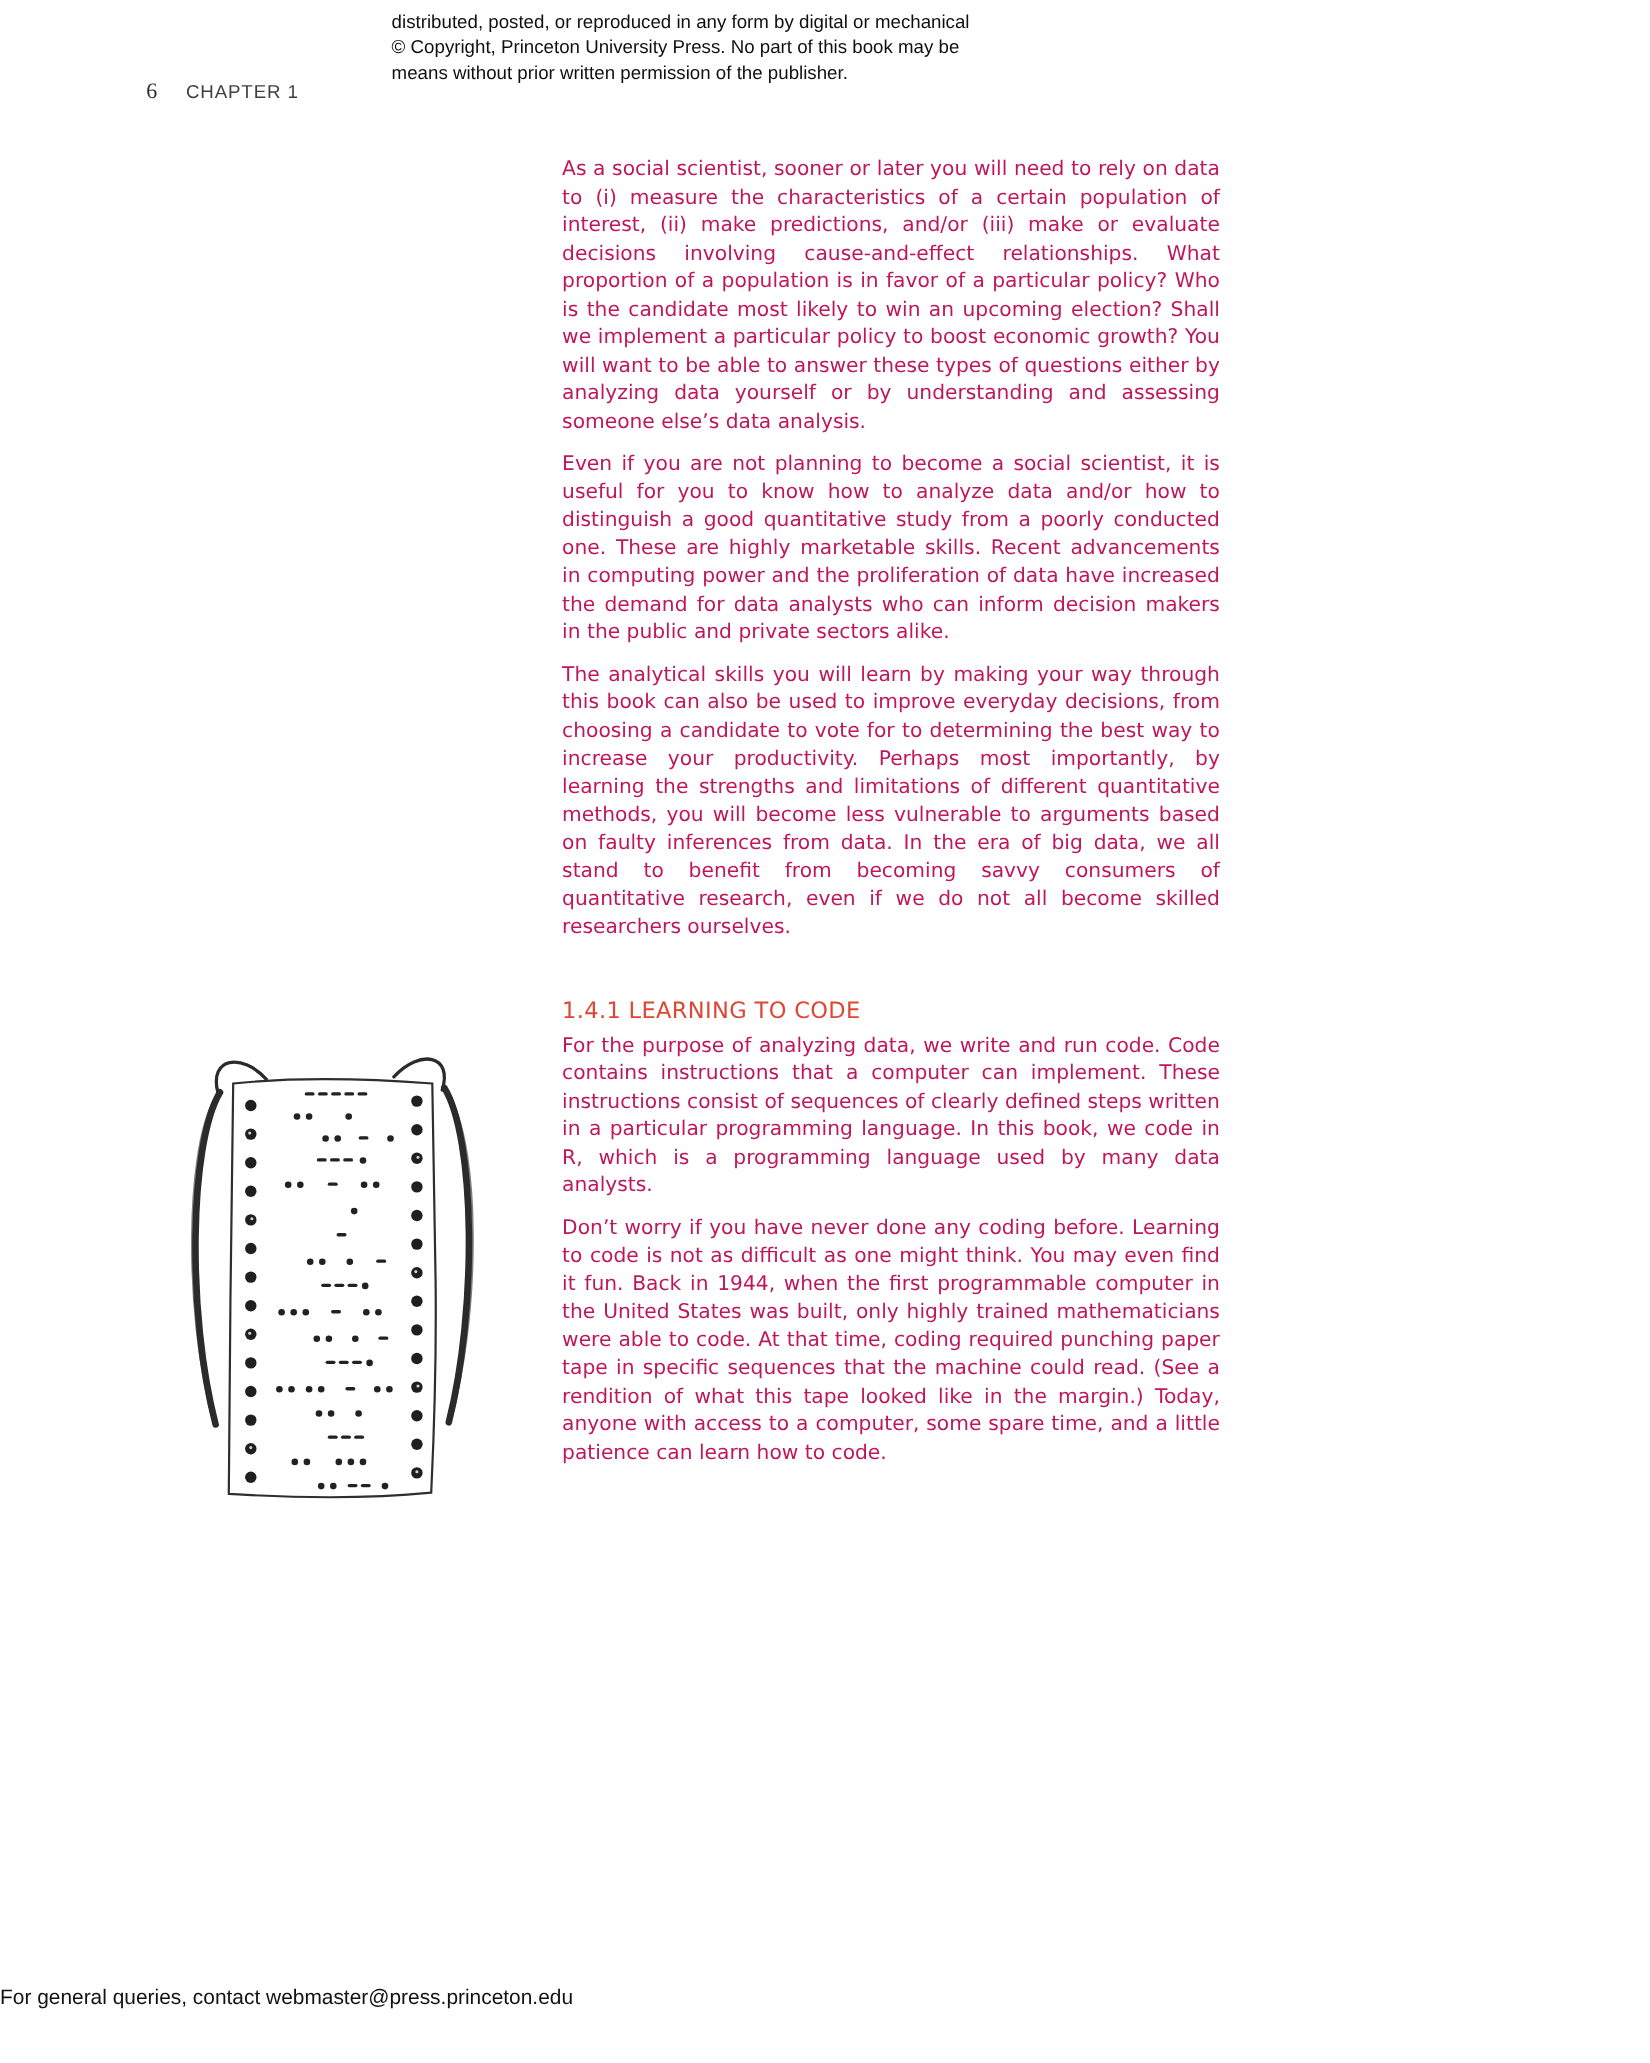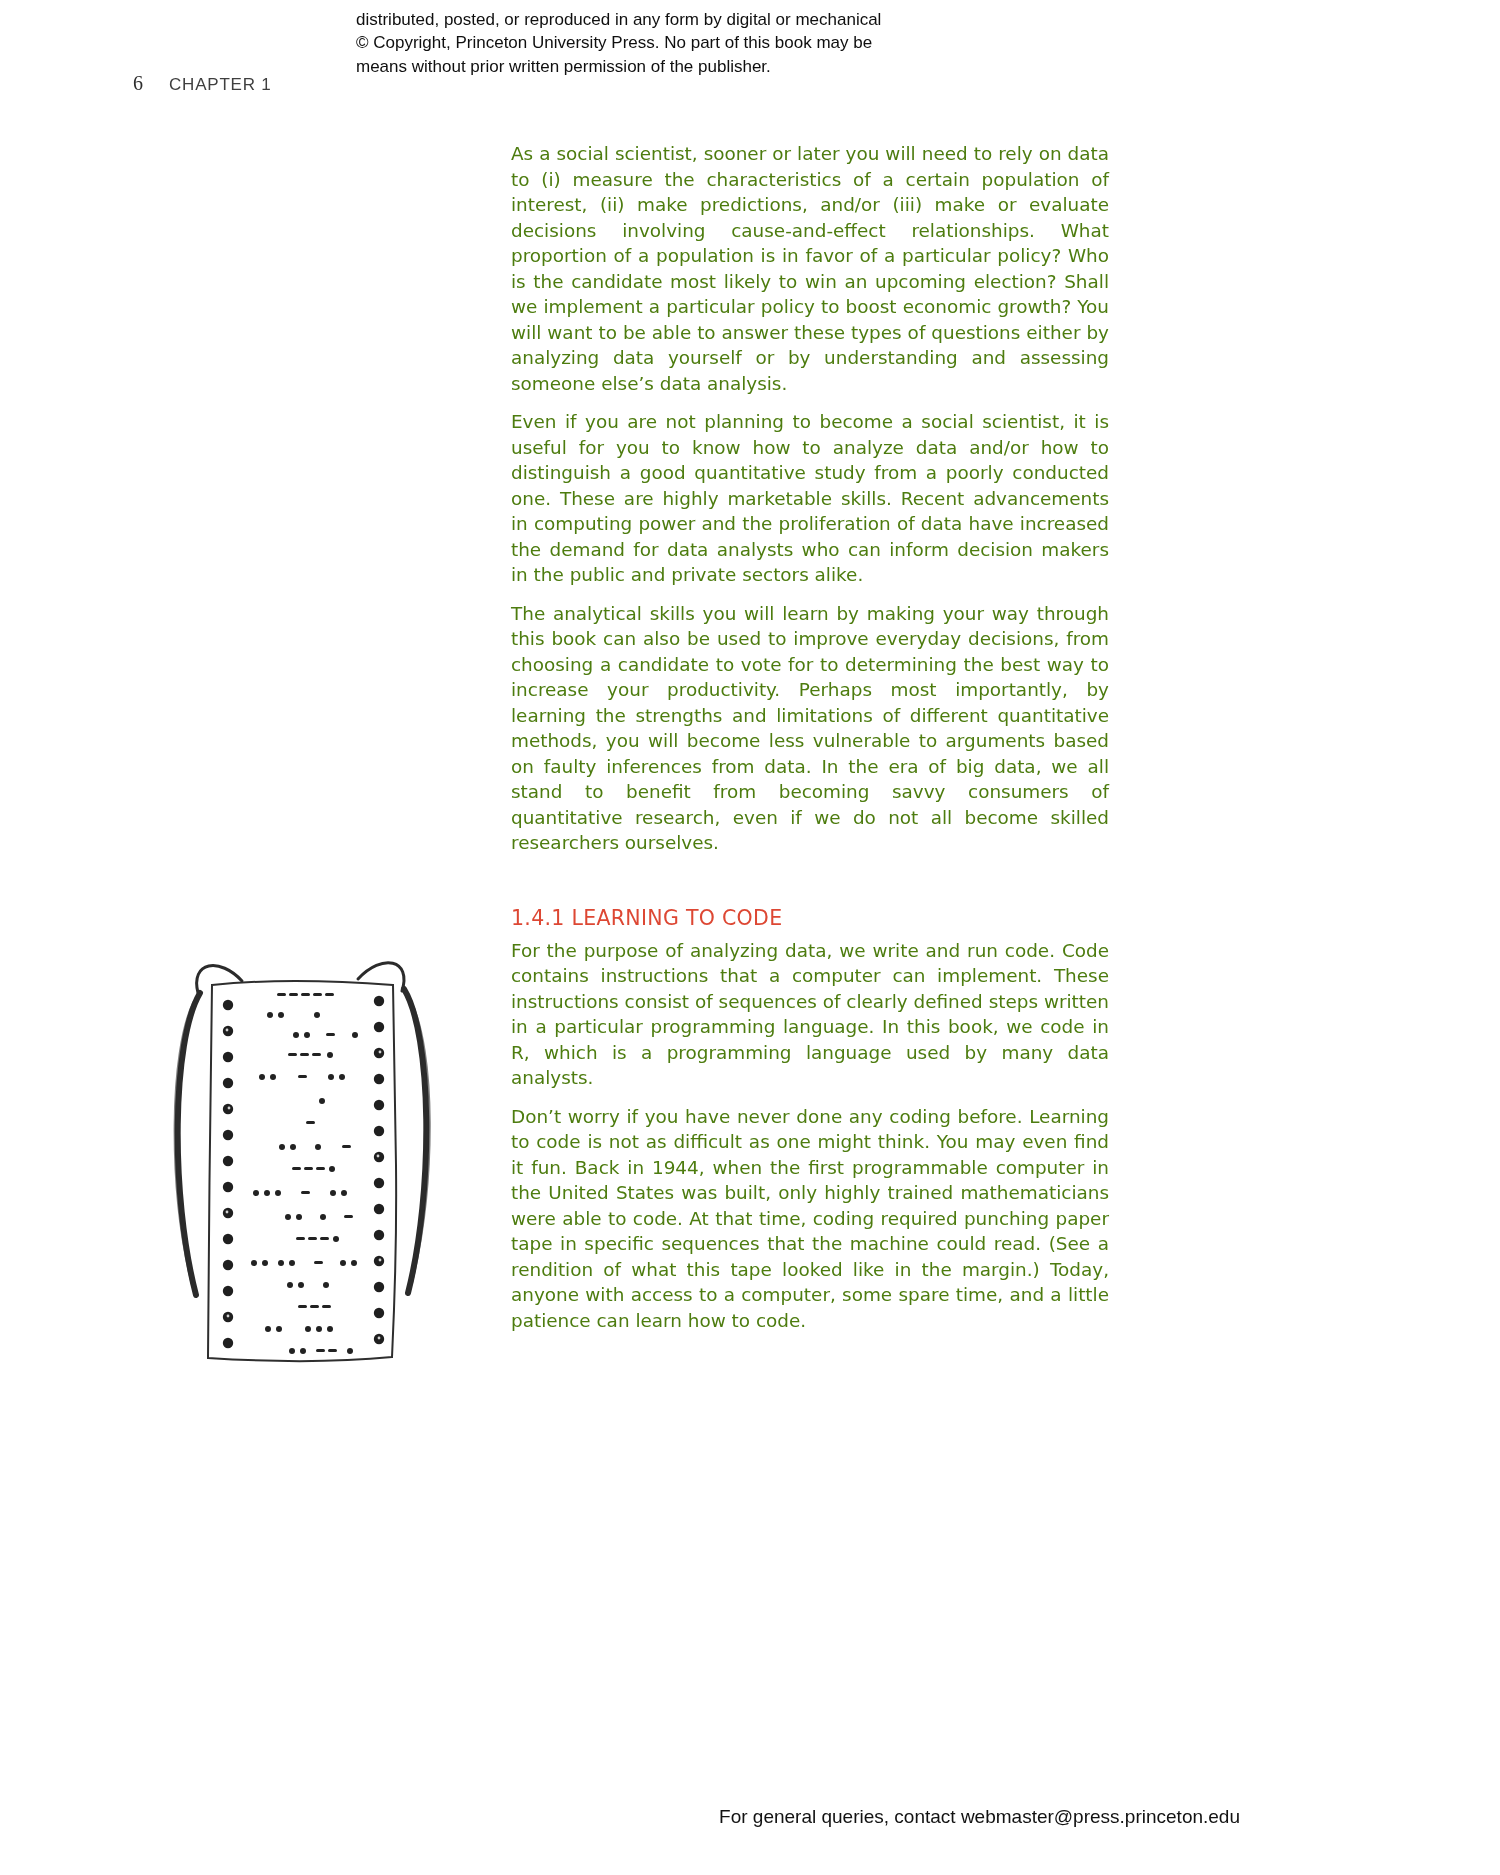--- a/index.html
+++ b/index.html
@@ -39,39 +39,39 @@
   .main {
     position: absolute; left: 511px; top: 141px; width: 598px;
   }
   h1.sec {
     color: var(--heading-red, #dd4733);
     font-size: 25.5px; font-weight: 500; letter-spacing: 0.3px;
     margin-bottom: 22px; white-space: nowrap;
   }
   .main p {
     font-size: 18.4px; line-height: 25.5px;
-    text-align: justify; color: #4d7c0f;
+    text-align: justify; color: #be185d;
     margin-bottom: 13px;
   }
   h2.subsec {
     color: var(--heading-red, #dd4733);
     font-size: 20.5px; font-weight: 500; letter-spacing: 0.3px;
     margin-top: 50px; margin-bottom: 8px; white-space: nowrap;
   }
 
   
   .tape {
     position: absolute; left: 150px; top: 955px;
     width: 300px; height: 430px;
   }
 
   
   .footer {
     position: absolute; left: 0; top: 1806px; width: 1240px;
-    text-align: right;
+    text-align: left;
     font-family: "Liberation Sans", sans-serif;
     font-size: 19px; color: #121212;
   }
 </style>
 </head>
 <body>
 
 <div class="page">
 
   <div class="copyright">

